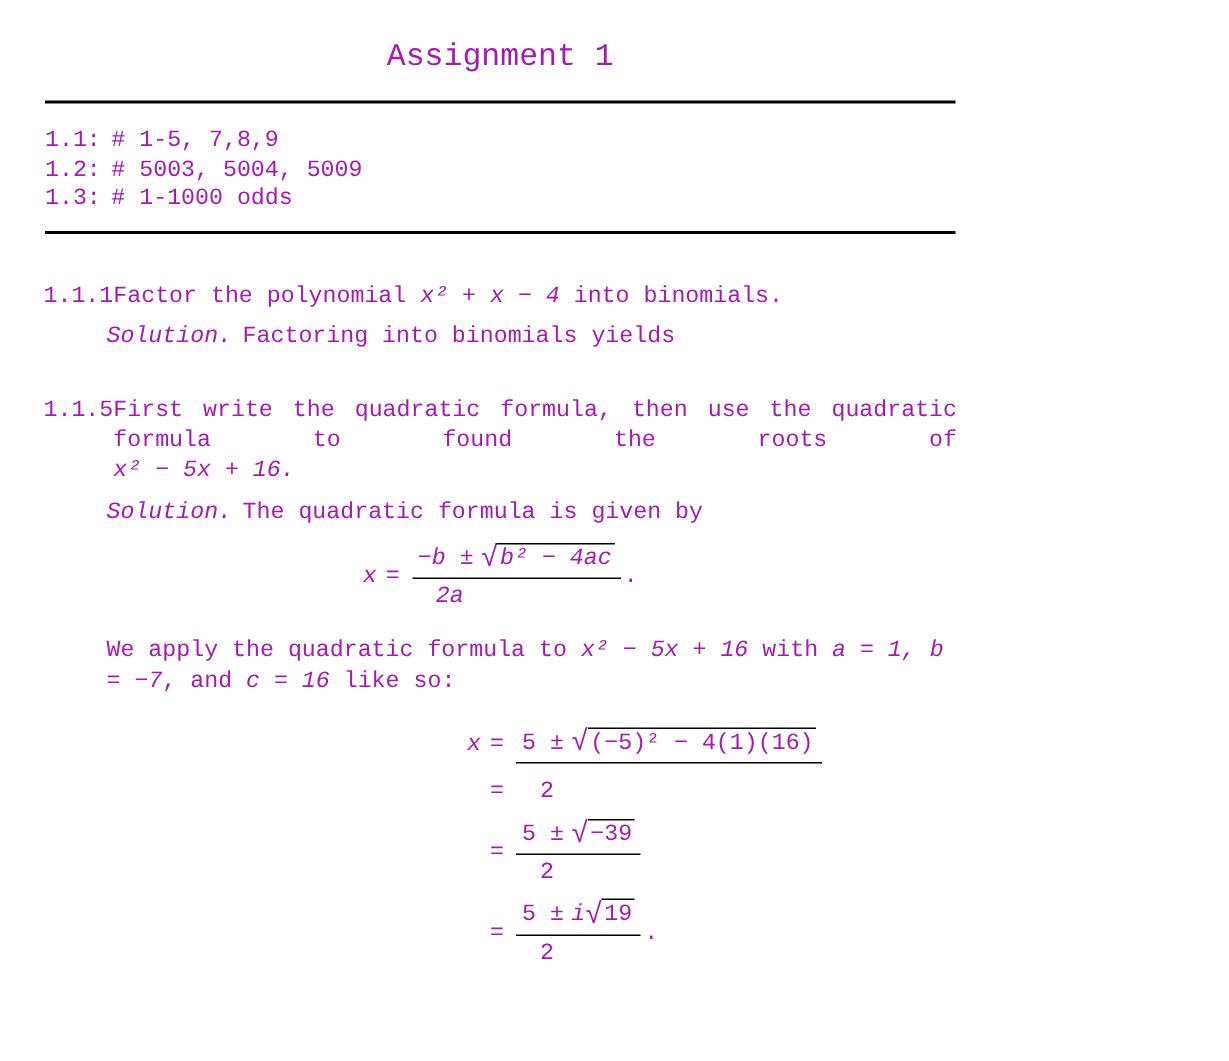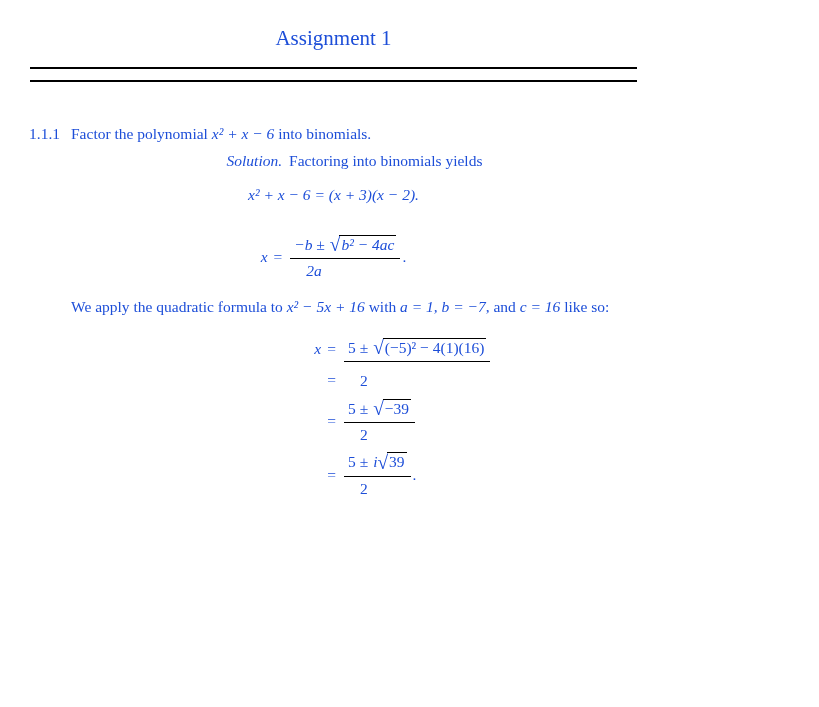--- a/index.html
+++ b/index.html
@@ -1,35 +1,35 @@
 <!DOCTYPE html>
 <html><head>
 <meta charset="utf-8">
 <style>
   html, body { margin: 0; padding: 0; background: #ffffff; }
   .page {
     width: 667px; height: 707px; overflow: hidden; position: relative;
-    background: #ffffff; color: #1d4ed8;
-    font-family: Liberation Serif, serif;
+    background: #ffffff; color: #a21caf;
+    font-family: Liberation Mono, monospace;
     font-size: 15.5px; line-height: 1.3;
   }
   .title { text-align: center; font-size: 21px; padding-top: 25px; }
   .rule { height: 2px; background: #000; margin: 0 30px; }
   .rule-top { margin-top: 15px; }
   .rule-bottom { margin-top: 11px; }
   .syllabus { margin: 15px 30px 0 30px; line-height: 19.5px; }
   .syl-label { margin-right: 7px; }
   .prob { margin: 0 29px; }
-  .prob-1 { margin-top: 42px; }
+  .prob-1 { margin-top: 31px; }
   .prob-2 { margin-top: 29px; }
   .prob-head { display: flex; }
   .prob-num { flex: 0 0 42px; }
   .prob-body { flex: 1; }
   .just-line { text-align: justify; text-align-last: justify; }
-  .solution { margin: 7px 0 0 42px; text-align: center; }
+  .solution { margin: 7px 0 0 42px; }
   .sol-label { font-style: italic; margin-right: 7px; }
   .mi { font-style: italic; }
   .mn { font-style: normal; }
   .equation-center { text-align: center; margin-top: 13px; }
   .mrow { display: flex; align-items: center; }
   .mrow-centered { justify-content: center; margin-top: 10px; }
   .lhs { display: inline-flex; justify-content: flex-end; align-items: baseline; gap: 6px; margin-right: 8px; }
   .lhs-fixed { flex: 0 0 28px; width: 28px; }
   .frac { display: inline-block; text-align: left; }
   .fnum { display: block; padding: 0 4px 2px 4px; border-bottom: 1.5px solid #000; white-space: nowrap; line-height: 1.45; }
@@ -44,40 +44,62 @@
 </style>
 </head>
 <body>
 
 <div class="page">
 
   <div class="title">Assignment 1</div>
 
   <div class="rule rule-top"></div>
 
+  <div class="syllabus">
+    <div>
+      <span class="syl-label">1.1:</span><span># 1-5, 7,8,9</span>
+    </div>
+    <div>
+      <span class="syl-label">1.2:</span><span># 5003, 5004, 5009</span>
+    </div>
+    <div>
+      <span class="syl-label">1.3:</span><span># 1-1000 odds</span>
+    </div>
+  </div>
 
   <div class="rule rule-bottom"></div>
 
   <div class="prob prob-1">
     <div class="prob-head">
       <span class="prob-num">1.1.1</span>
       <div class="prob-body">
-        <span>Factor the polynomial </span><span class="mi">x² + x − 6</span><span> into binomials.</span>
+        <span>Factor the polynomial </span><span class="mi">x² + x − 4</span><span> into binomials.</span>
       </div>
     </div>
     <div class="solution">
       <span class="sol-label">Solution.</span><span>Factoring into binomials yields</span>
     </div>
-    <div class="equation-center">
-      <span class="mi">x² + x − 6 = (x + 3)(x − 2).</span>
-    </div>
   </div>
 
   <div class="prob prob-2">
+    <div class="prob-head">
+      <span class="prob-num">1.1.5</span>
+      <div class="prob-body">
+        <div class="just-line">
+          <span>First write the quadratic formula, then use the quadratic formula to found the roots of</span>
+        </div>
+        <div>
+          <span class="mi">x² − 5x + 16.</span>
+        </div>
+      </div>
+    </div>
 
+    <div class="solution">
+      <span class="sol-label">Solution.</span><span>The quadratic formula is given by</span>
+    </div>
 
     <div class="mrow mrow-centered">
       <span class="lhs">
         <span class="mi">x</span>
         <span>=</span>
       </span>
       <span class="frac">
         <span class="fnum">
           <span class="mi numpre">−b ±</span><span class="sqrt"><span class="rsign">√</span><span class="radicand mi">b² − 4ac</span></span>
         </span>
@@ -130,21 +152,21 @@
         <span class="suffix"></span>
       </div>
 
       <div class="mrow">
         <span class="lhs lhs-fixed">
           <span class="mi"></span>
           <span>=</span>
         </span>
         <span class="frac">
           <span class="fnum">
-            <span class="mn numpre">5 ±</span><span class="mi">i</span><span class="sqrt"><span class="rsign">√</span><span class="radicand mn">39</span></span>
+            <span class="mn numpre">5 ±</span><span class="mi">i</span><span class="sqrt"><span class="rsign">√</span><span class="radicand mn">19</span></span>
           </span>
           <span class="fden mn">2</span>
         </span>
         <span class="suffix">.</span>
       </div>
 
     </div>
   </div>
 
 </div>

